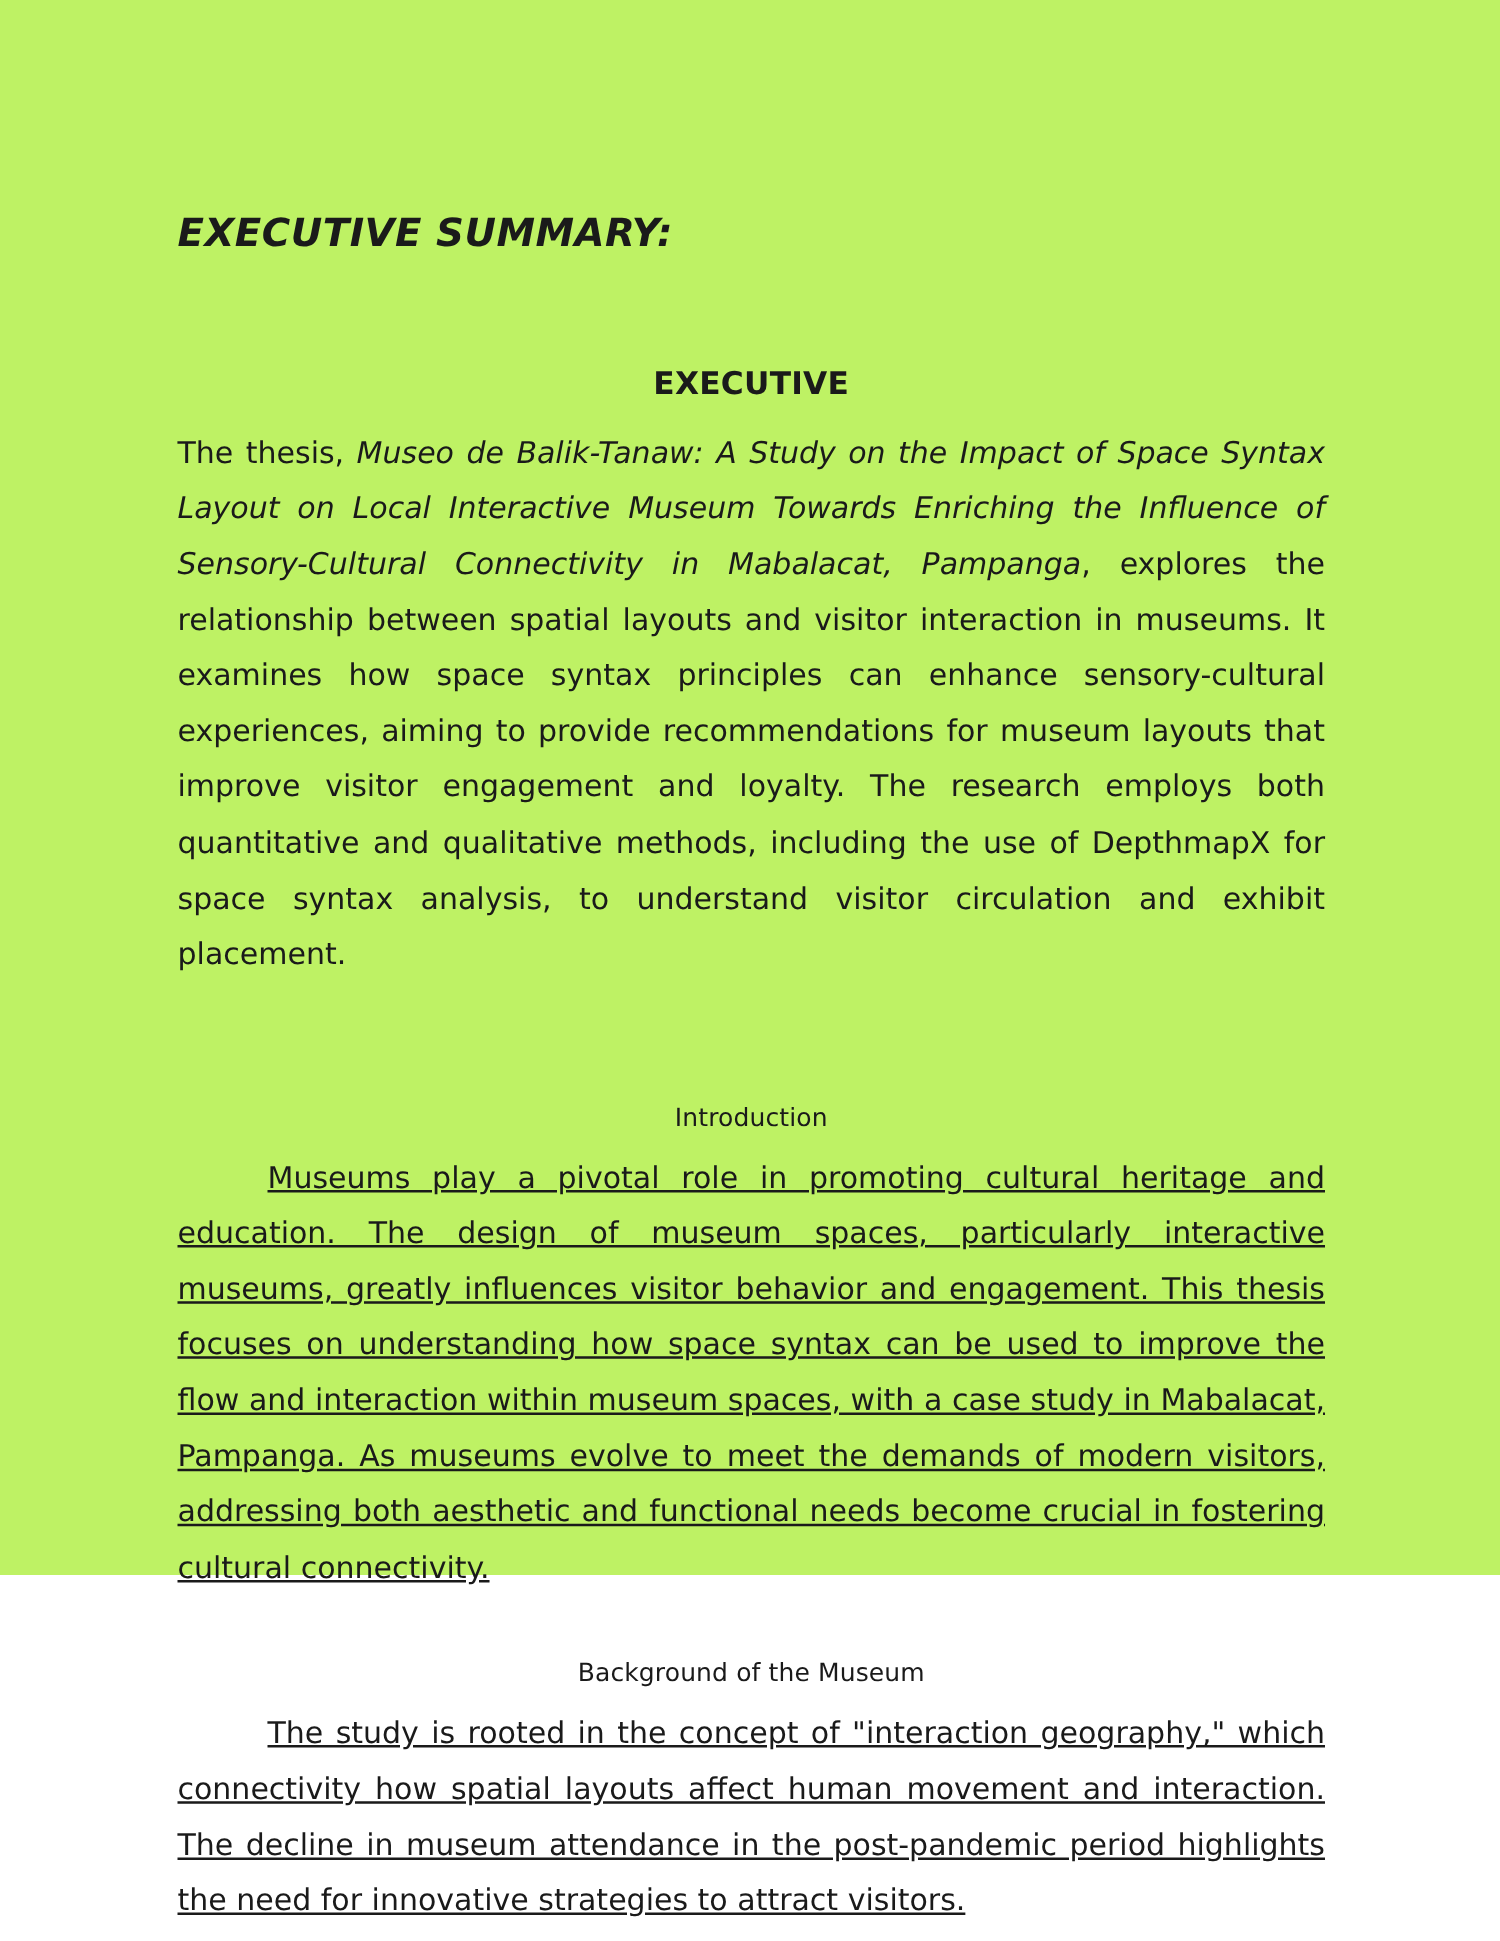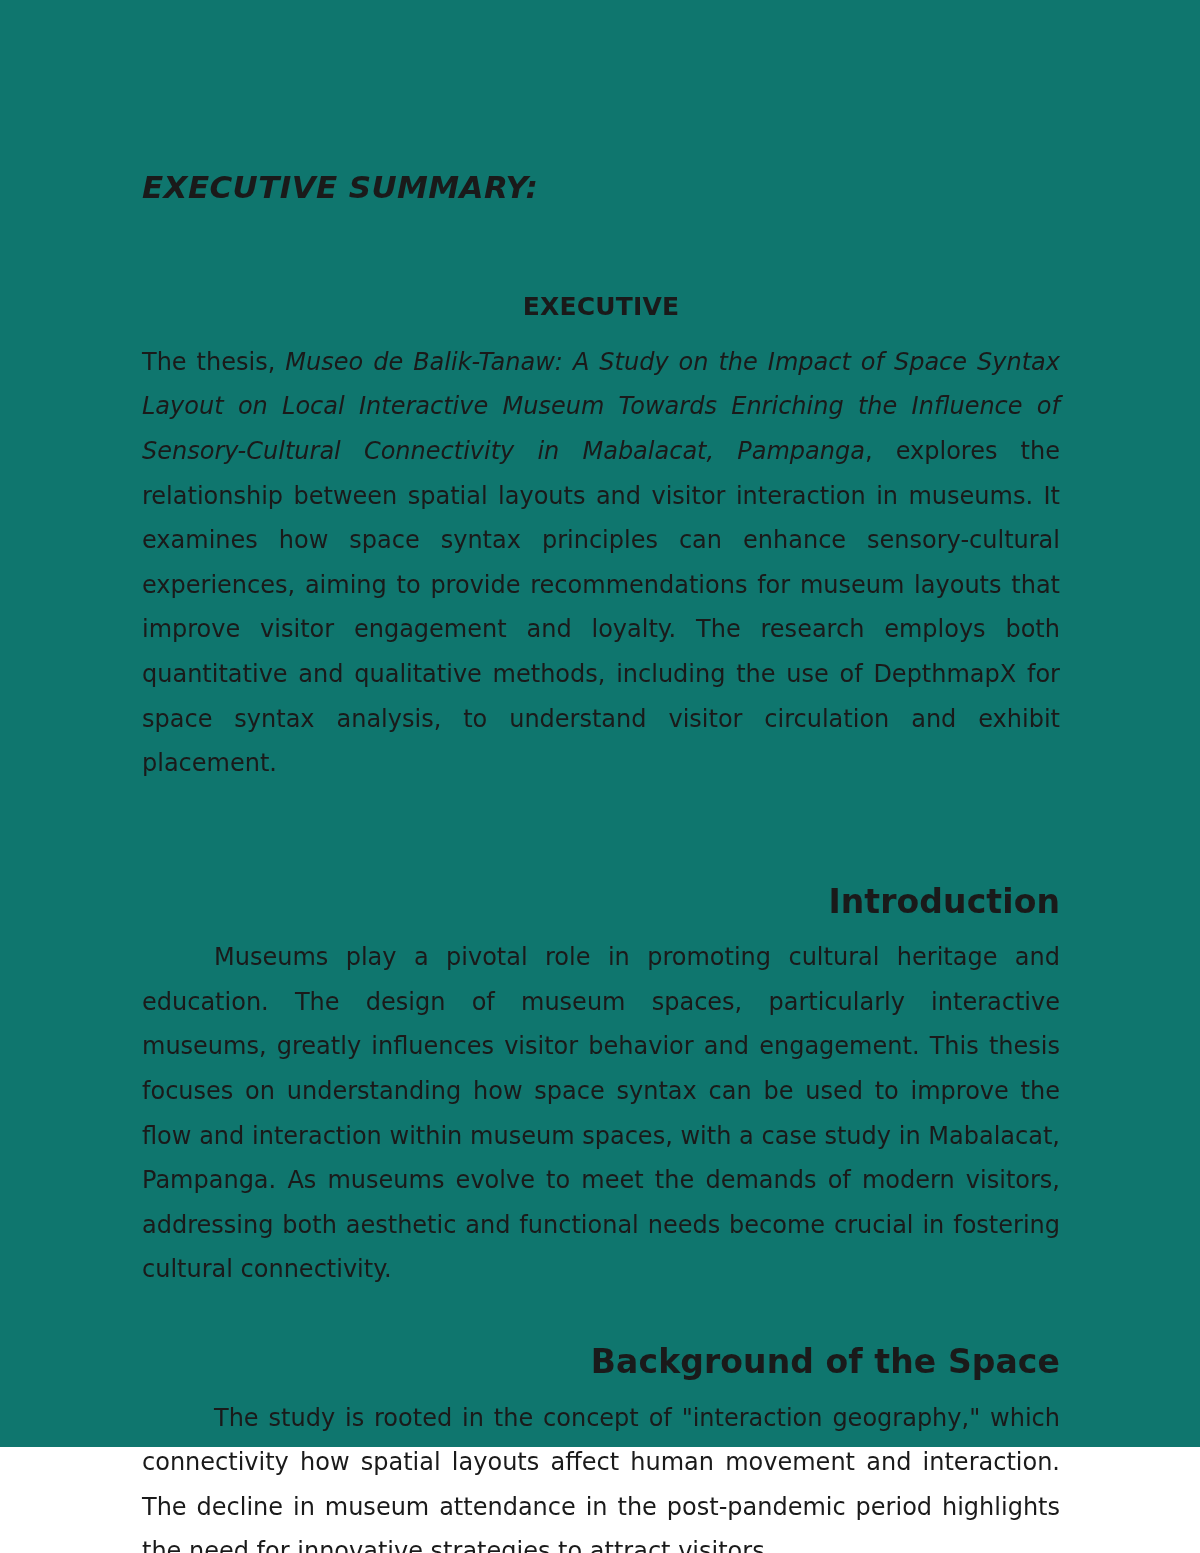--- a/index.html
+++ b/index.html
@@ -12,22 +12,22 @@
     height: 1553px;
     overflow: hidden;
     font-family: "DejaVu Sans", sans-serif;
     color: #1a1a1a;
     -webkit-font-smoothing: antialiased;
   }
 
   .page {
     position: relative;
     width: 1200px;
-    height: 1447px;
-    background: #0f766e;
+    height: 1260px;
+    background: #bef264;
     box-sizing: border-box;
   }
 
   .content {
     position: absolute;
     left: 142px;
     top: 0;
     width: 918px;
   }
 
@@ -71,54 +71,55 @@
   .indented {
     text-indent: 72px;
   }
 
   .body-para em {
     font-style: italic;
   }
 
   
   .section-heading {
-    font-size: 33px;
-    font-weight: bold;
-    text-align: right;
+    font-size: 20px;
+    font-weight: normal;
+    text-align: center;
     margin: 0;
     line-height: 1.2;
     letter-spacing: 0.1px;
   }
 
   .h-introduction {
     padding-top: 96px;
   }
 
   .h-background {
     padding-top: 50px;
   }
 
   .para-after-heading {
     padding-top: 14px;
+    text-decoration: underline;
   }
 </style>
 </head>
 <body>
 
 <div class="page">
   <div class="content">
 
     <h1 class="doc-title">EXECUTIVE SUMMARY:</h1>
 
     <h2 class="centered-heading">EXECUTIVE</h2>
 
     <p class="body-para abstract-para"><span>The thesis, </span><em>Museo de Balik-Tanaw: A Study on the Impact of Space Syntax Layout on Local Interactive Museum Towards Enriching the Influence of Sensory-Cultural Connectivity in Mabalacat, Pampanga</em><span>, explores the relationship between spatial layouts and visitor interaction in museums. It examines how space syntax principles can enhance sensory-cultural experiences, aiming to provide recommendations for museum layouts that improve visitor engagement and loyalty. The research employs both quantitative and qualitative methods, including the use of DepthmapX for space syntax analysis, to understand visitor circulation and exhibit placement.</span></p>
 
     <h2 class="section-heading h-introduction">Introduction</h2>
 
     <p class="body-para indented para-after-heading">Museums play a pivotal role in promoting cultural heritage and education. The design of museum spaces, particularly interactive museums, greatly influences visitor behavior and engagement. This thesis focuses on understanding how space syntax can be used to improve the flow and interaction within museum spaces, with a case study in Mabalacat, Pampanga. As museums evolve to meet the demands of modern visitors, addressing both aesthetic and functional needs become crucial in fostering cultural connectivity.</p>
 
-    <h2 class="section-heading h-background">Background of the Space</h2>
+    <h2 class="section-heading h-background">Background of the Museum</h2>
 
     <p class="body-para indented para-after-heading">The study is rooted in the concept of "interaction geography," which connectivity how spatial layouts affect human movement and interaction. The decline in museum attendance in the post-pandemic period highlights the need for innovative strategies to attract visitors.</p>
 
   </div>
 </div>
 
 </body></html>

